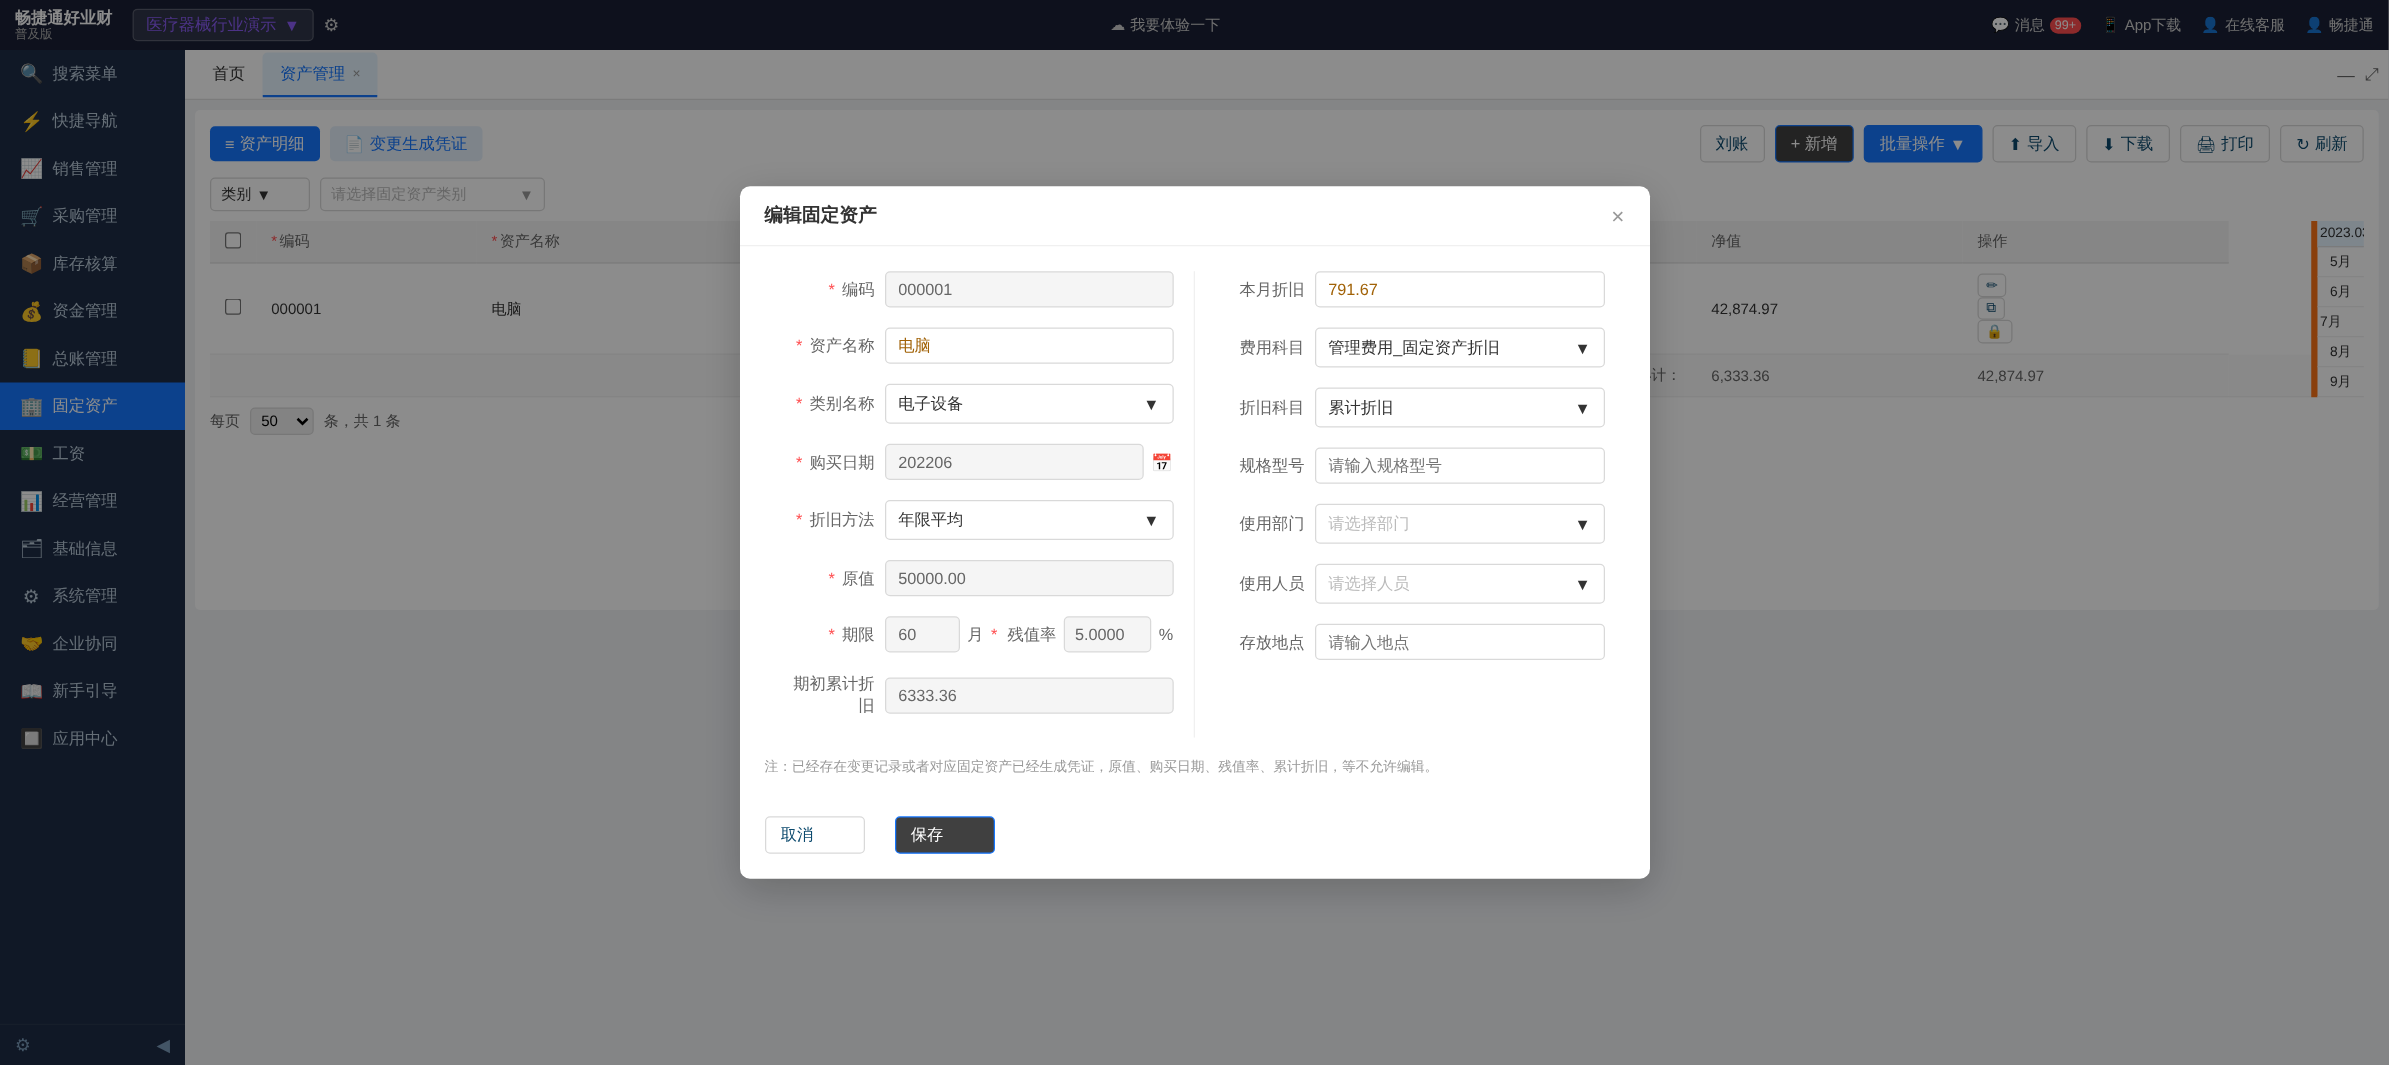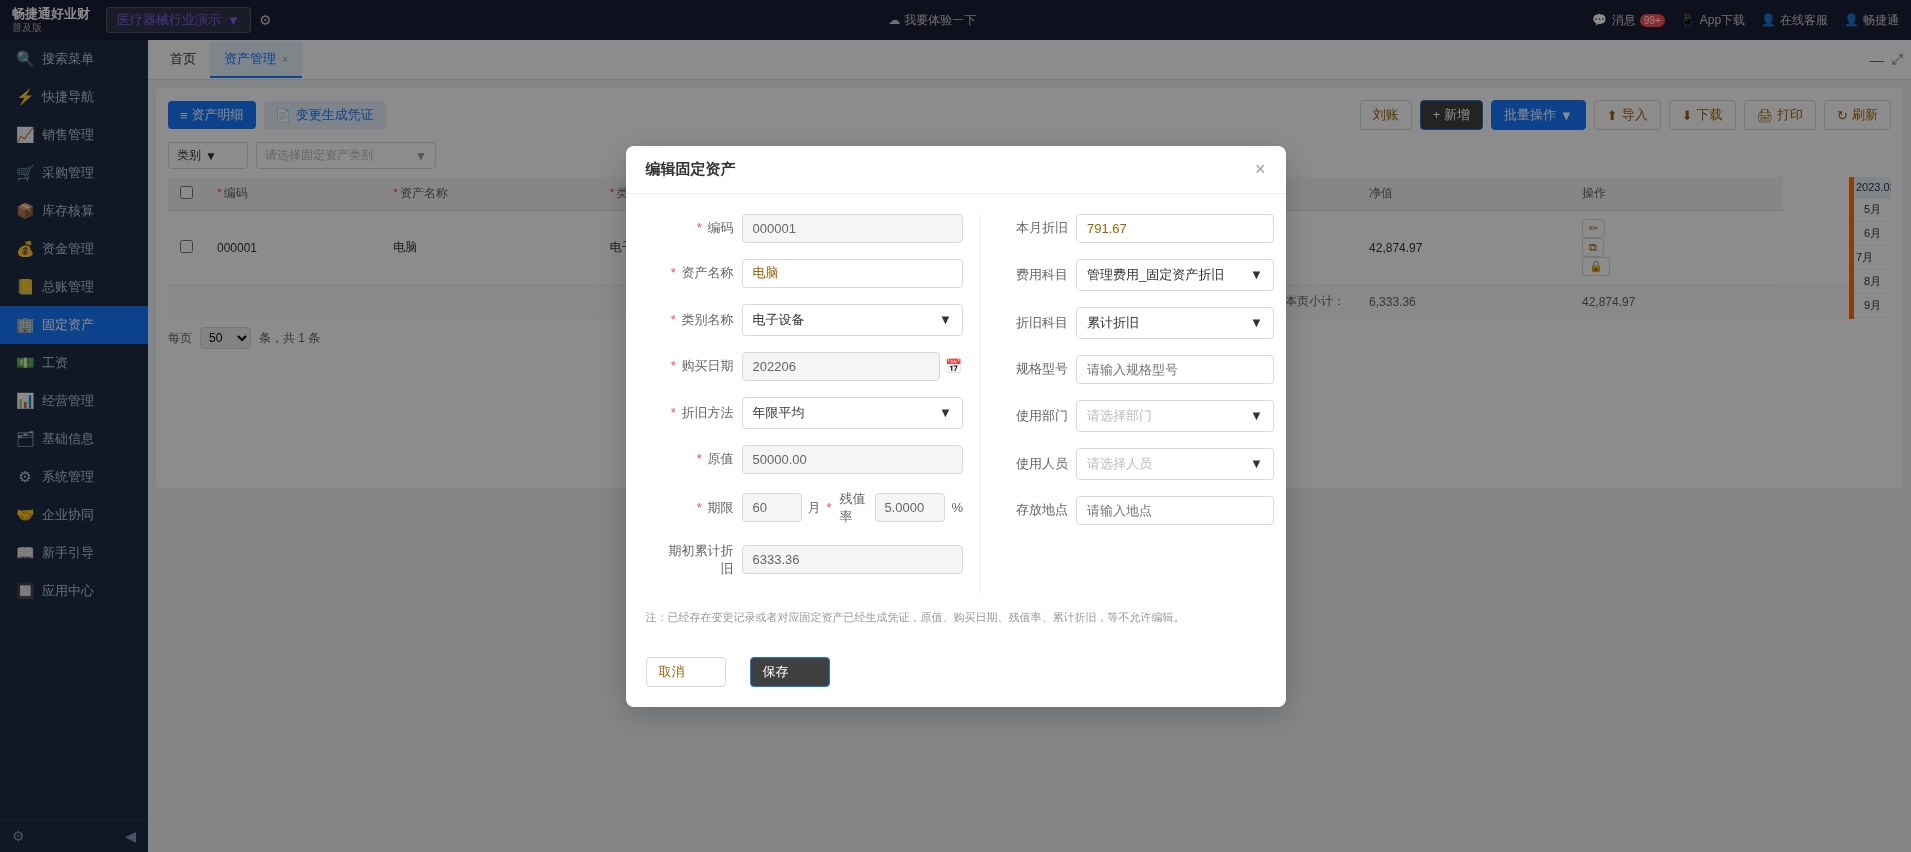--- a/index.html
+++ b/index.html
@@ -29,41 +29,41 @@
     .tab { padding: 8px 14px; cursor: pointer; font-size: 13px; color: #666; border-bottom: 2px solid transparent; display: flex; align-items: center; gap: 6px; }
     .tab.active { color: #1677ff; border-bottom: 2px solid #1677ff; background: #e6f4ff; border-radius: 4px 4px 0 0; }
     .tab-home { color: #333; }
     .tab-close { font-size: 11px; color: #999; cursor: pointer; }
     .tab-actions { margin-left: auto; display: flex; gap: 8px; padding-right: 8px; }
     .tab-action-btn { background: none; border: none; cursor: pointer; color: #666; font-size: 14px; }
 
     
     .panel { background: #fff; border-radius: 4px; padding: 12px; }
     .panel-toolbar { display: flex; align-items: center; gap: 8px; margin-bottom: 12px; }
-    .btn { padding: 5px 12px; border-radius: 4px; font-size: 13px; cursor: pointer; border: 1px solid #d9d9d9; background: #fff; color: #a16207; display: flex; align-items: center; gap: 4px; }
+    .btn { padding: 5px 12px; border-radius: 4px; font-size: 13px; cursor: pointer; border: 1px solid #d9d9d9; background: #fff; color: #0c4a6e; display: flex; align-items: center; gap: 4px; }
     .btn-primary { background: #404040; color: #fff; border-color: #1677ff; }
     .btn-tab { background: #e6f0fb; color: #1677ff; border: none; border-radius: 4px; padding: 5px 12px; font-size: 13px; cursor: pointer; display: flex; align-items: center; gap: 4px; }
     .btn-tab.active { background: #1677ff; color: #fff; }
     .toolbar-right { margin-left: auto; display: flex; gap: 8px; }
 
     
     .filter-row { display: flex; align-items: center; gap: 8px; margin-bottom: 8px; }
     .filter-select { border: 1px solid #d9d9d9; border-radius: 4px; padding: 4px 8px; font-size: 12px; background: #fff; cursor: pointer; display: flex; align-items: center; gap: 4px; min-width: 80px; }
     .filter-input { border: 1px solid #d9d9d9; border-radius: 4px; padding: 4px 8px; font-size: 12px; background: #fff; min-width: 180px; color: #999; display: flex; align-items: center; justify-content: space-between; }
     table { width: 100%; border-collapse: collapse; font-size: 12px; }
     th { background: #f5f5f5; padding: 8px 12px; text-align: left; border-bottom: 1px solid #e0e0e0; color: #666; font-weight: normal; white-space: nowrap; }
     td { padding: 8px 12px; border-bottom: 1px solid #f0f0f0; color: #333; }
 
     
     .pagination { display: flex; align-items: center; gap: 8px; padding: 8px 0; font-size: 12px; color: #666; }
     .pagination select { border: 1px solid #d9d9d9; border-radius: 4px; padding: 2px 4px; font-size: 12px; }
 
     
     .modal-overlay { position: fixed; top: 0; left: 0; right: 0; bottom: 0; background: rgba(0,0,0,0.45); z-index: 1000; display: flex; align-items: center; justify-content: center; }
-    .modal { background: #fff; border-radius: 8px; width: 660px; max-height: 90vh; overflow-y: auto; box-shadow: 0 8px 32px rgba(0,0,0,0.2); }
+    .modal { background: #fff; border-radius: 8px; width: 728px; max-height: 90vh; overflow-y: auto; box-shadow: 0 8px 32px rgba(0,0,0,0.2); }
     .modal-header { display: flex; align-items: center; justify-content: space-between; padding: 14px 20px; border-bottom: 1px solid #f0f0f0; }
     .modal-title { font-size: 15px; font-weight: bold; color: #333; }
     .modal-close { font-size: 18px; color: #999; cursor: pointer; background: none; border: none; line-height: 1; }
     .modal-body { padding: 20px; }
     .modal-footer { display: flex; justify-content: flex-start; gap: 24px; padding: 12px 20px 20px; }
     .modal-note { color: #999; font-size: 11px; margin-top: 16px; }
 
     
     .form-grid { display: grid; grid-template-columns: 1fr 1fr; gap: 0; }
     .form-col { padding: 0 16px; }

